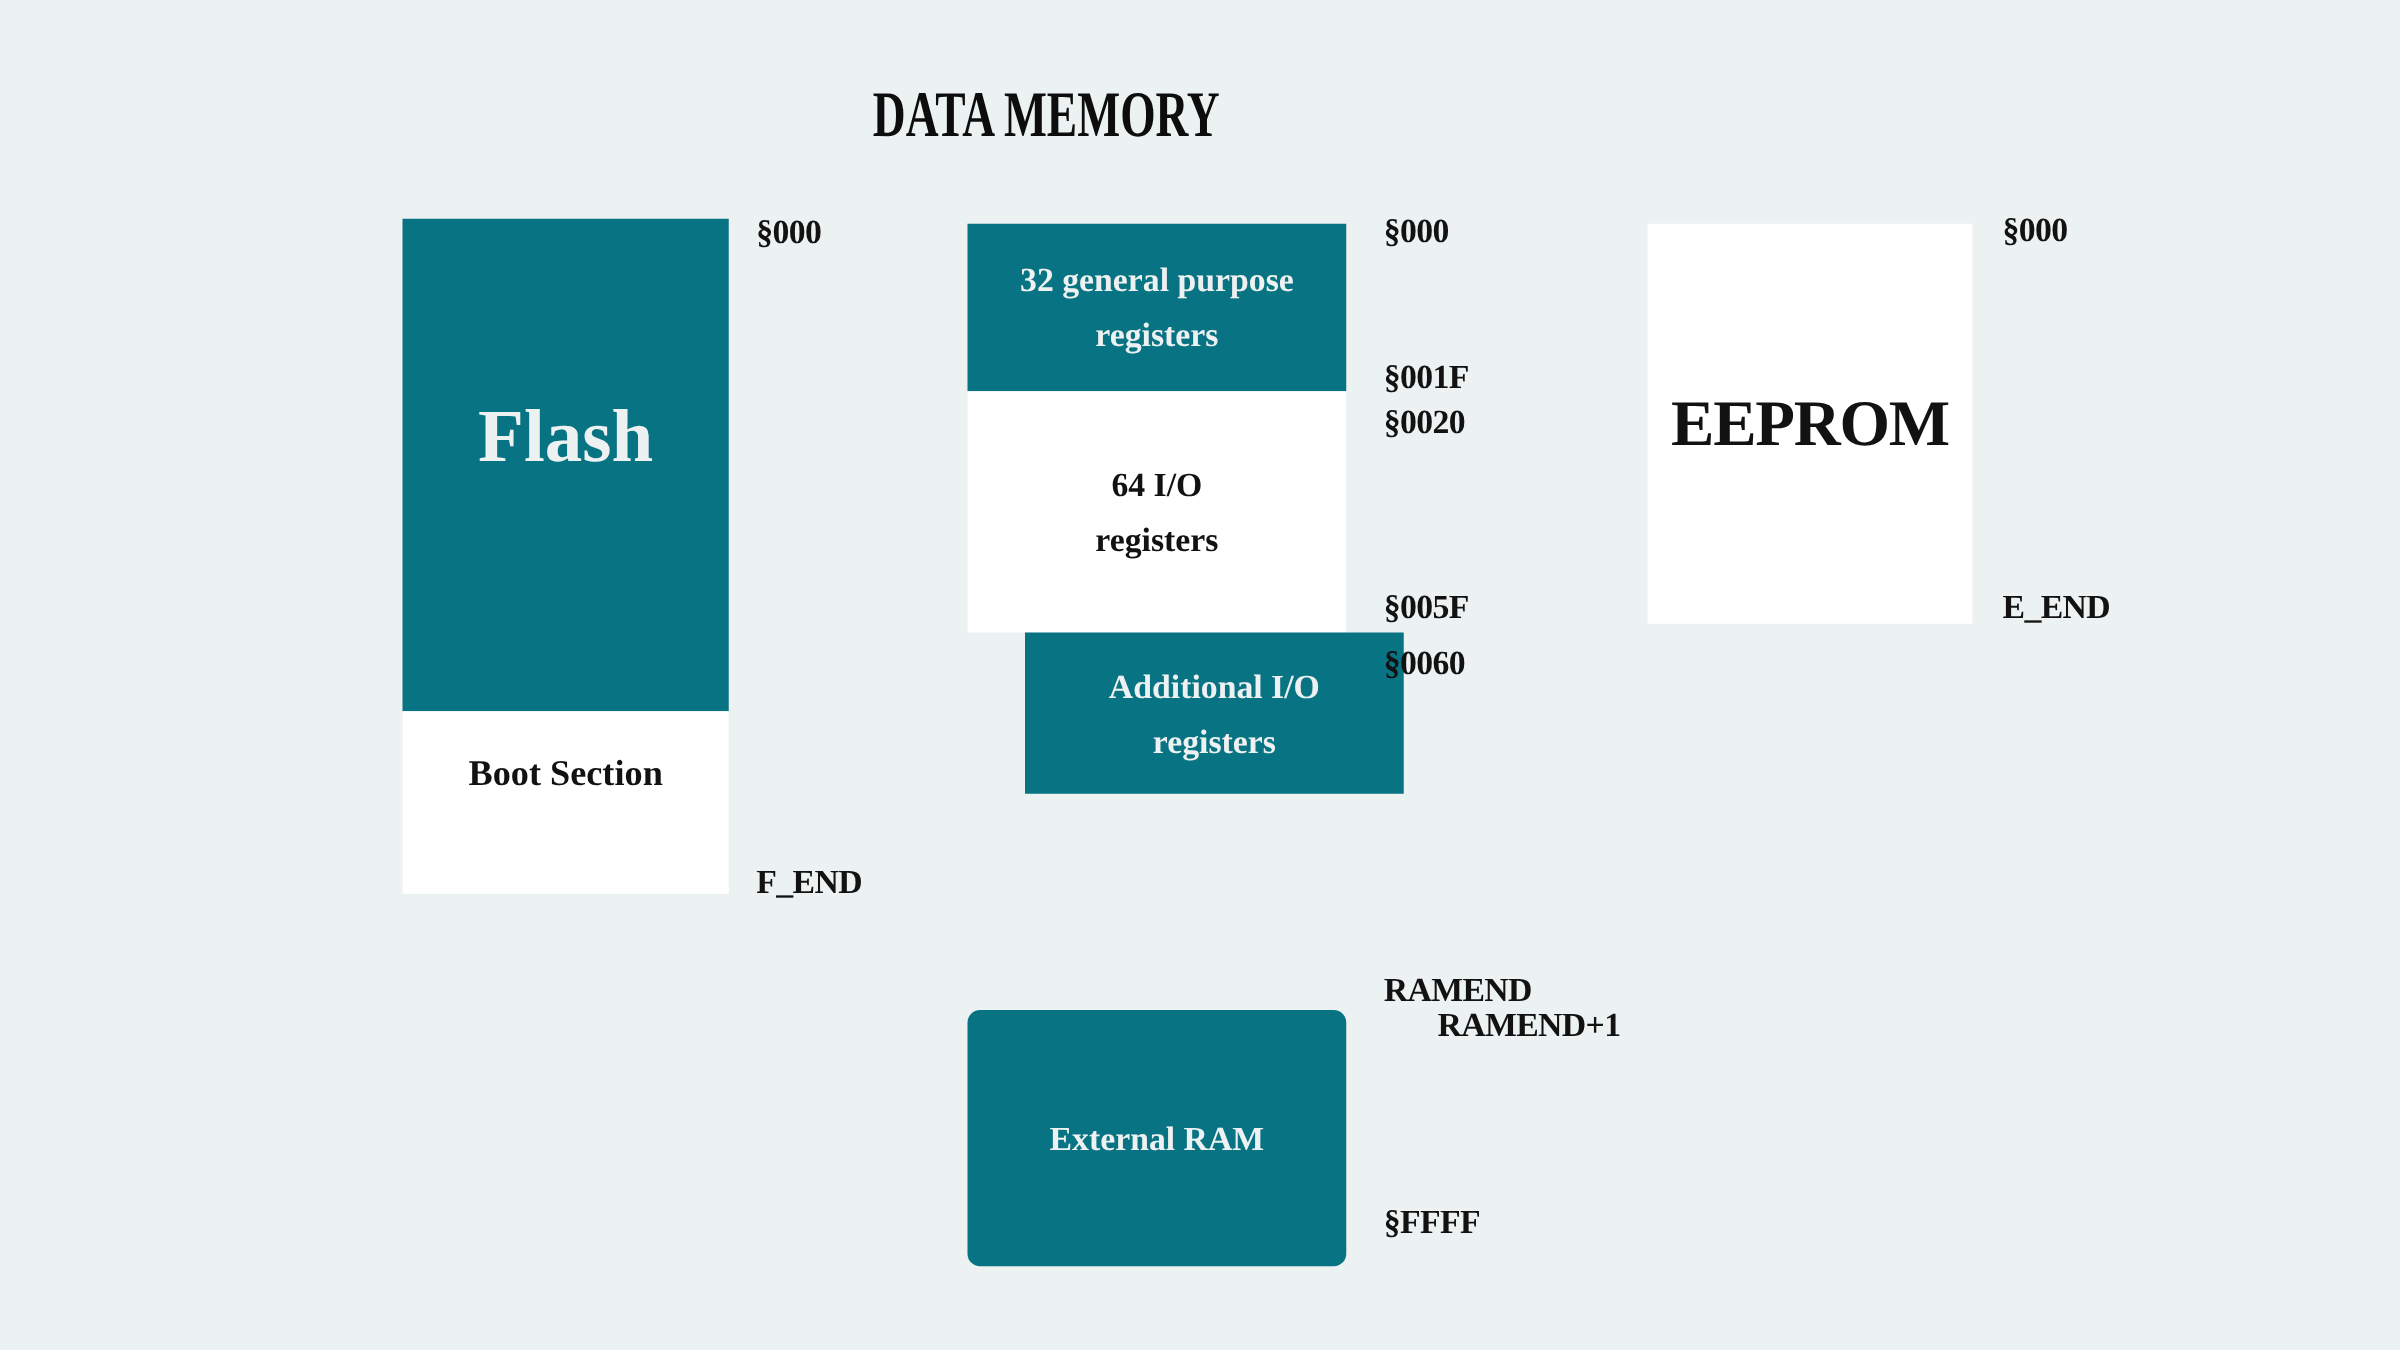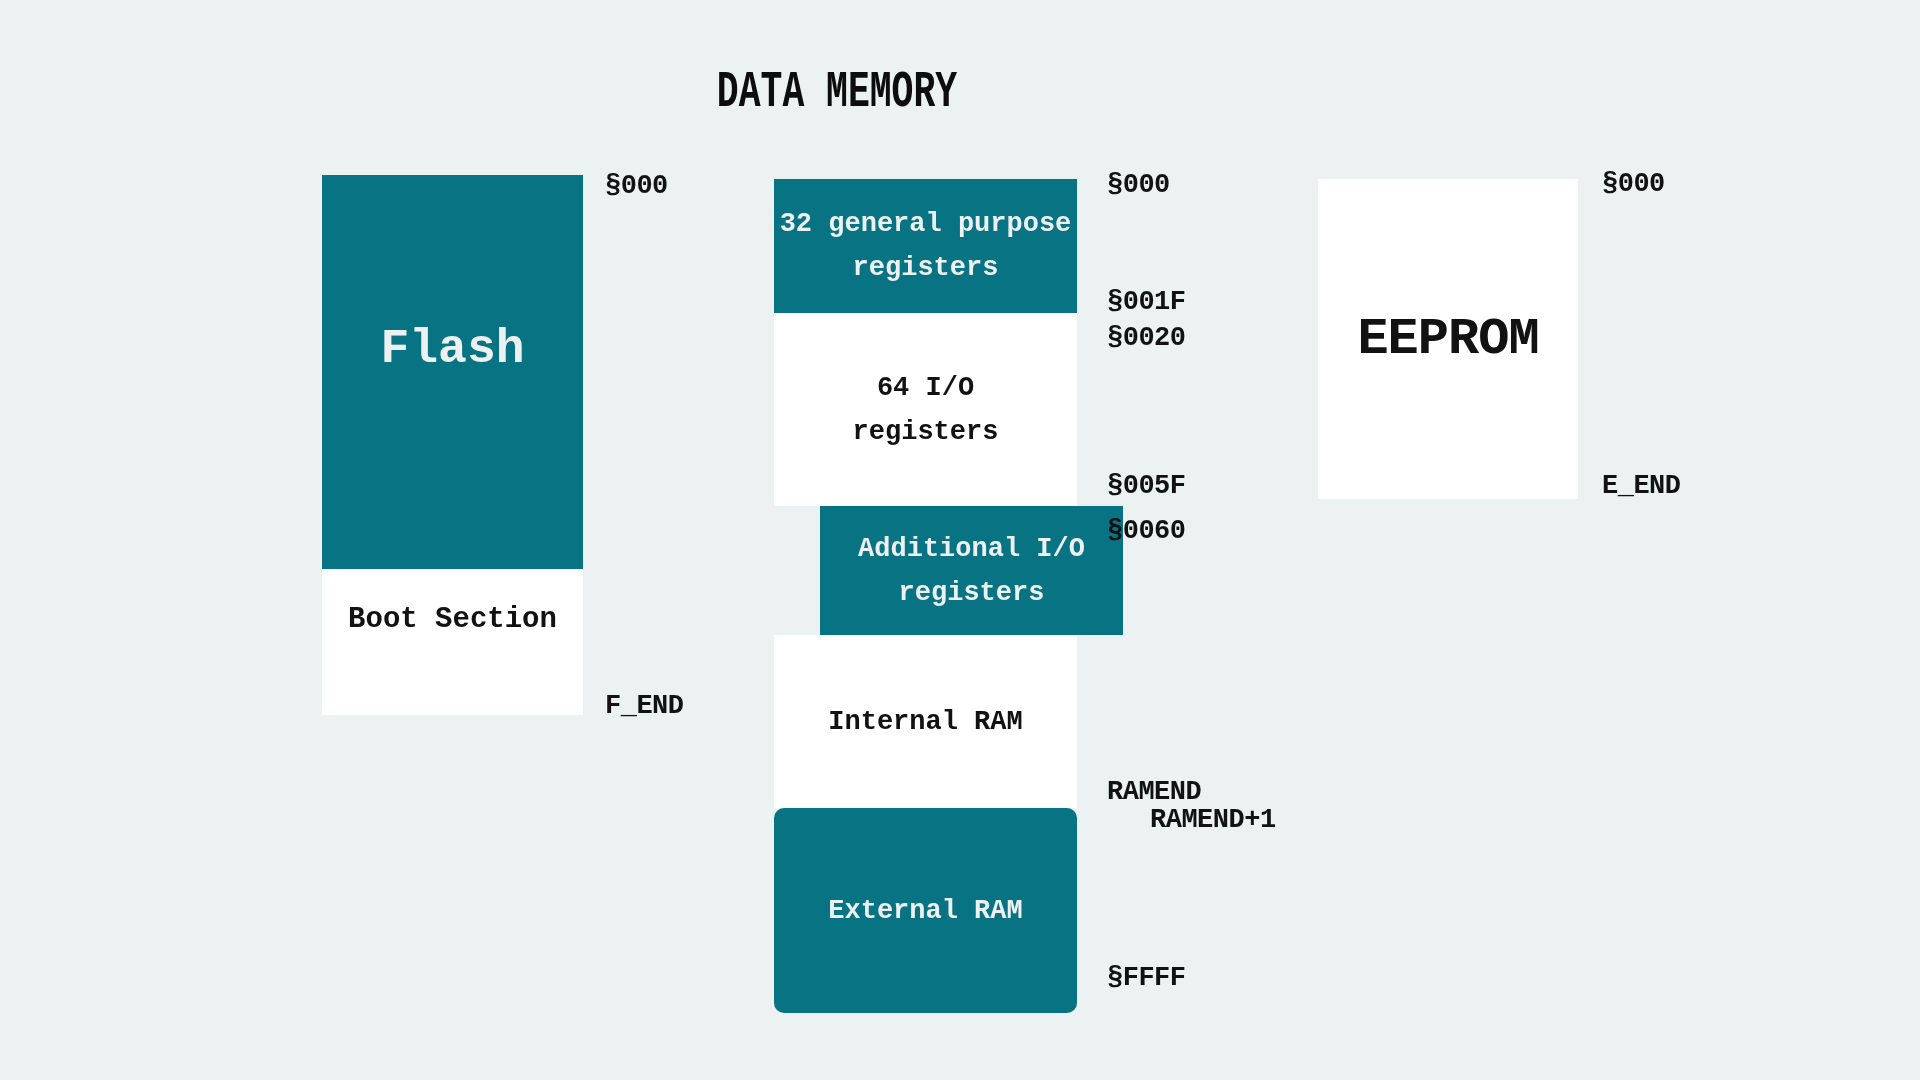--- a/index.html
+++ b/index.html
@@ -8,21 +8,21 @@
     --teal:#087383;
     --white:#FFFFFF;
     --dark:#121212;
     --light:#EDF1F1;
   }
   html,body{margin:0;padding:0;background:var(--bg);}
   .canvas{
     position:relative;
     width:1920px;height:1080px;
     background:var(--bg);
-    font-family:Liberation Mono, monospace;
+    font-family:Liberation Serif, serif;
     overflow:hidden;
   }
   .page-title{
     position:absolute;
     left:837px;top:63px;
     transform:translateX(-50%);
     font-size:52px;line-height:60px;
     font-weight:bold;color:#0D0D0D;
     white-space:nowrap;
   }
@@ -42,21 +42,21 @@
   .white{background:var(--white);color:var(--dark);}
   .block-label{
     font-weight:bold;
     font-size:27px;line-height:44px;
     white-space:nowrap;
   }
   .big-label{
     font-weight:bold;
     white-space:nowrap;
   }
-  .flash-big{font-size:48px;margin-top:34px;}
+  .flash-big{font-size:60px;margin-top:34px;}
   .eeprom-big{font-size:52px;letter-spacing:-1px;}
   .boot-label{font-size:29px;font-weight:bold;white-space:nowrap;}
   .addr{
     position:absolute;
     transform:translateY(-50%);
     font-weight:bold;
     font-size:27px;
     color:var(--dark);
     white-space:nowrap;
     letter-spacing:-0.5px;
@@ -85,23 +85,20 @@
     <div class="block-label">registers</div>
   </div>
   <div class="block white" style="left:774px;top:313px;width:303px;height:193px;">
     <div class="block-label">64 I/O</div>
     <div class="block-label">registers</div>
   </div>
   <div class="block teal" style="left:820px;top:506px;width:303px;height:129px;">
     <div class="block-label">Additional I/O</div>
     <div class="block-label">registers</div>
   </div>
-  <div class="block white" style="left:774px;top:635px;width:303px;height:173px;">
-    <div class="block-label">Internal RAM</div>
-  </div>
   <div class="block teal" style="left:774px;top:808px;width:303px;height:205px;border-radius:10px;">
     <div class="block-label">External RAM</div>
   </div>
 
   <div class="addr" style="left:1107px;top:185px;">§000</div>
   <div class="addr" style="left:1107px;top:302px;">§001F</div>
   <div class="addr" style="left:1107px;top:338px;">§0020</div>
   <div class="addr" style="left:1107px;top:486px;">§005F</div>
   <div class="addr" style="left:1107px;top:531px;">§0060</div>
   <div class="addr" style="left:1107px;top:792px;">RAMEND</div>

